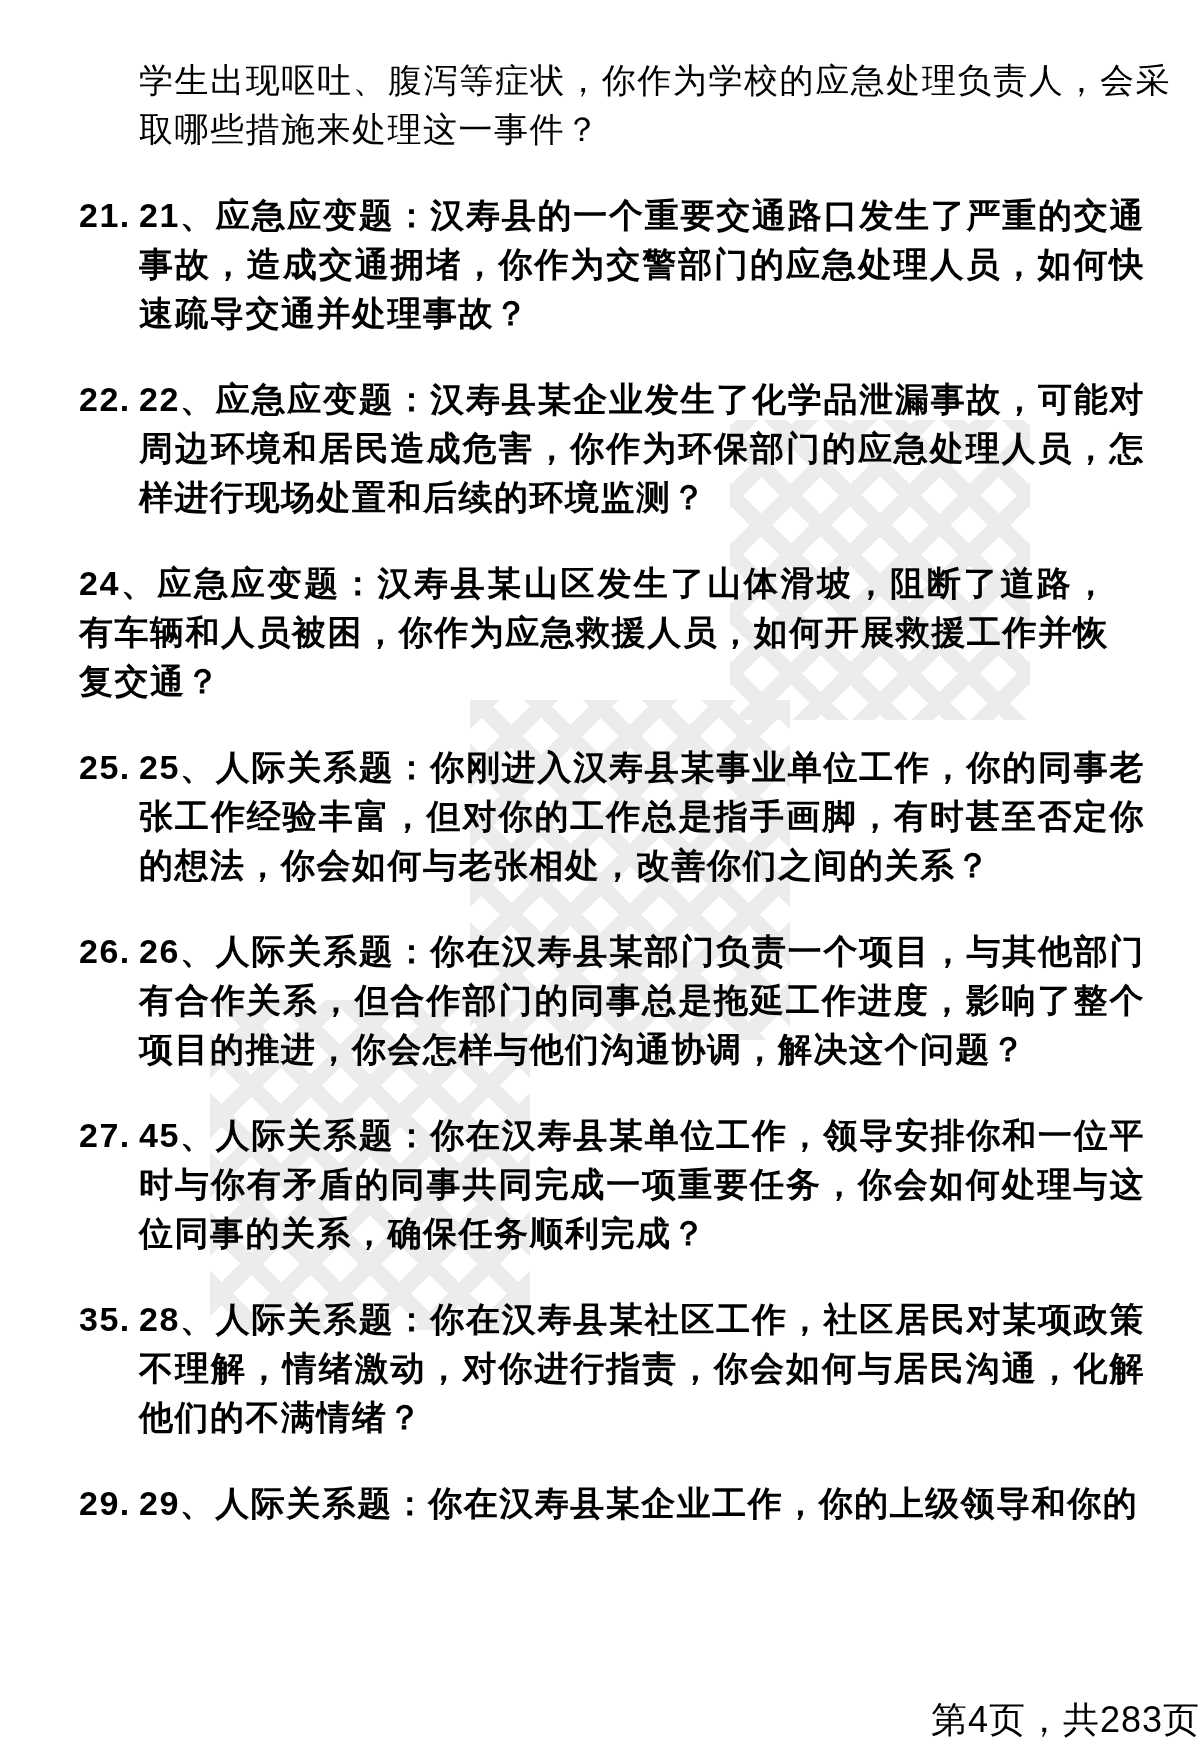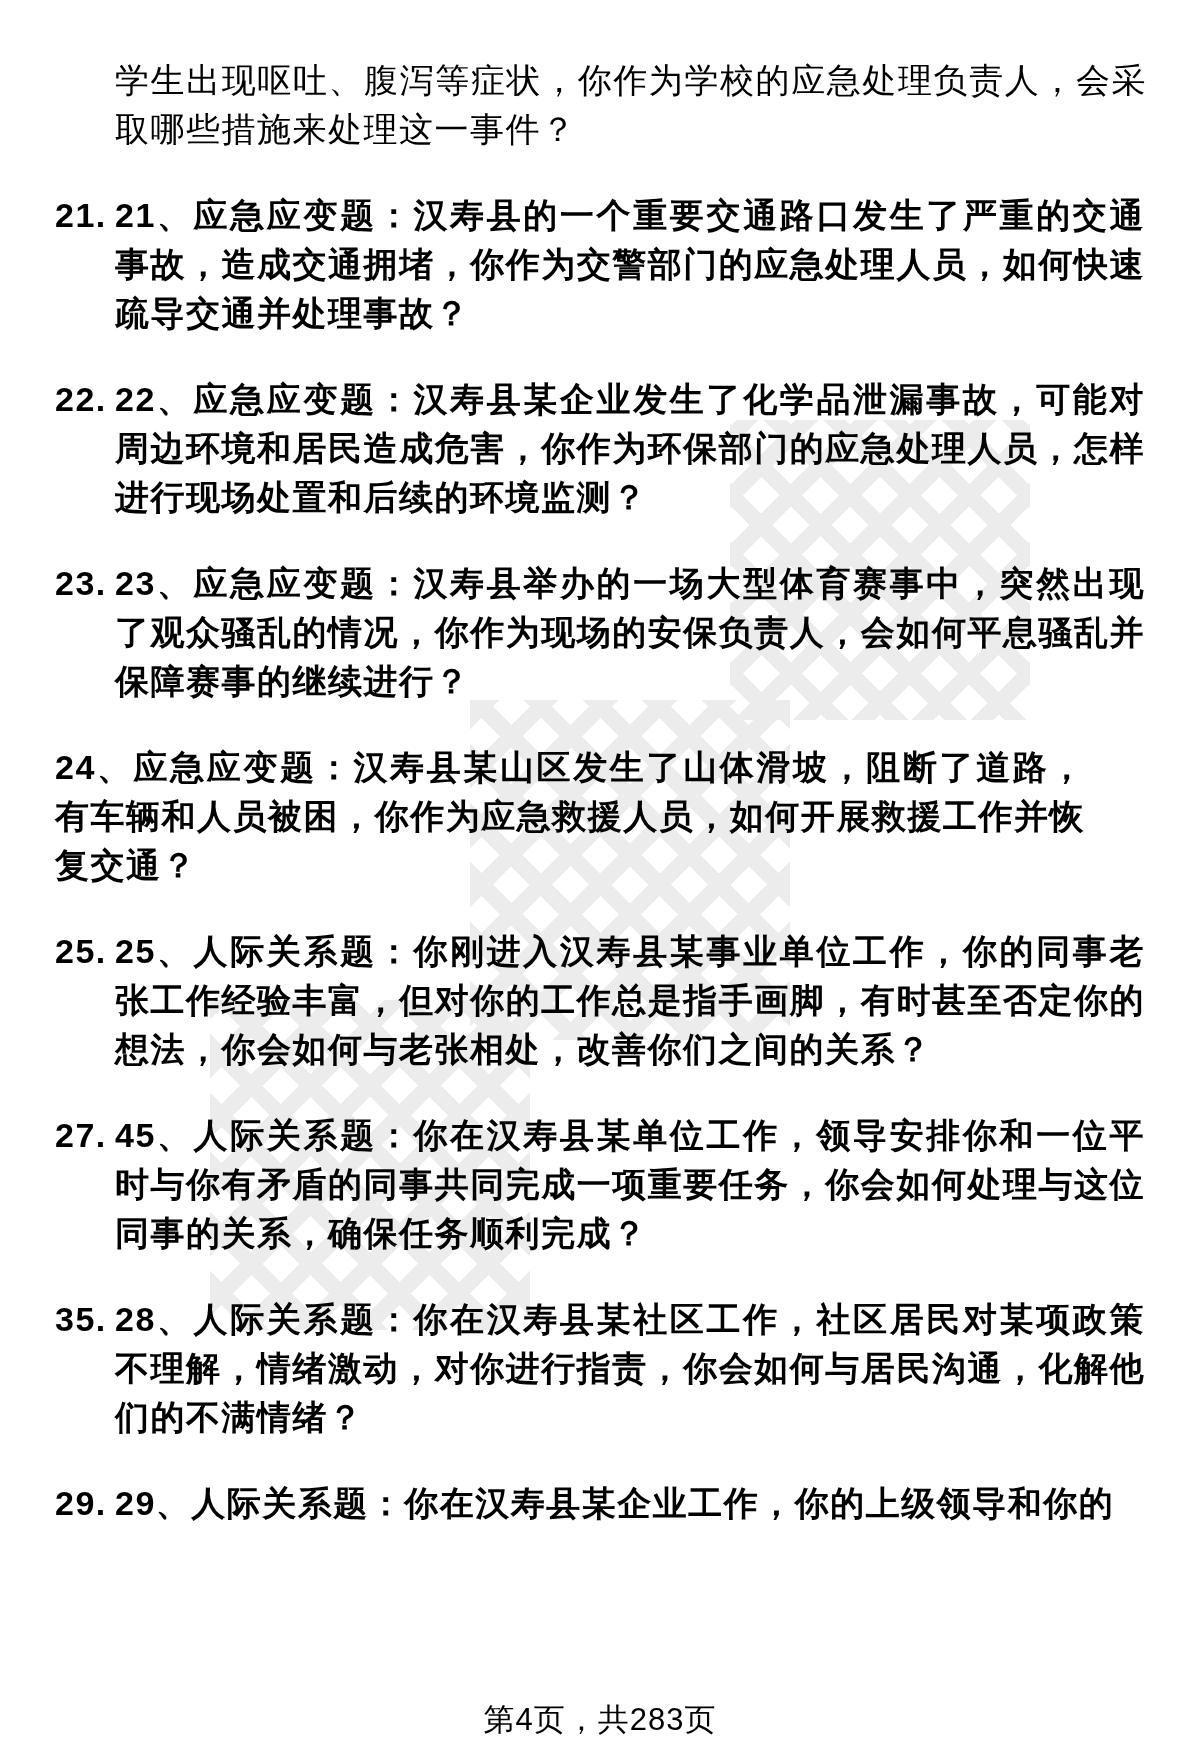--- a/index.html
+++ b/index.html
@@ -38,20 +38,21 @@
   
   .doc {
     position: absolute;
     inset: 0;
     z-index: 1;
     padding: 56px 55px 0 55px;
     box-sizing: border-box;
     font-size: 34px;
     line-height: 49px;
     letter-spacing: 1.5px;
+    margin-left: 24px;
   }
   .partial-para {
     margin: 0 0 37px 60px;
     width: 1032px;
     text-align: justify;
   }
   .q-item {
     display: flex;
     margin-bottom: 37px;
     font-weight: bold;
@@ -64,22 +65,22 @@
     width: 1030px;
     text-align: justify;
   }
 
   .footer {
     position: absolute;
     left: 0;
     right: 0;
     top: 1700px;
     z-index: 1;
-    text-align: center;
-    font-size: 31px;
+    text-align: right;
+    font-size: 36px;
     line-height: 40px;
     letter-spacing: 1px;
   }
 </style>
 </head>
 <body>
 
 <div class="watermark">
   <div class="wm-tile t1"></div>
   <div class="wm-tile t2"></div>
@@ -93,34 +94,34 @@
   <div class="q-item">
     <div class="q-num">21.</div>
     <div class="q-text">21、应急应变题：汉寿县的一个重要交通路口发生了严重的交通事故，造成交通拥堵，你作为交警部门的应急处理人员，如何快速疏导交通并处理事故？</div>
   </div>
 
   <div class="q-item">
     <div class="q-num">22.</div>
     <div class="q-text">22、应急应变题：汉寿县某企业发生了化学品泄漏事故，可能对周边环境和居民造成危害，你作为环保部门的应急处理人员，怎样进行现场处置和后续的环境监测？</div>
   </div>
 
-  <div class="q-item">
-    <div class="q-num">23.</div>
-    <div class="q-text">23、应急应变题：汉寿县举办的一场大型体育赛事中，突然出现了观众骚乱的情况，你作为现场的安保负责人，会如何平息骚乱并保障赛事的继续进行？</div>
-  </div>
 
   <div class="q-item">
     <div class="q-text">24、应急应变题：汉寿县某山区发生了山体滑坡，阻断了道路，有车辆和人员被困，你作为应急救援人员，如何开展救援工作并恢复交通？</div>
   </div>
 
   <div class="q-item">
     <div class="q-num">25.</div>
     <div class="q-text">25、人际关系题：你刚进入汉寿县某事业单位工作，你的同事老张工作经验丰富，但对你的工作总是指手画脚，有时甚至否定你的想法，你会如何与老张相处，改善你们之间的关系？</div>
   </div>
 
+  <div class="q-item">
+    <div class="q-num">26.</div>
+    <div class="q-text">26、人际关系题：你在汉寿县某部门负责一个项目，与其他部门有合作关系，但合作部门的同事总是拖延工作进度，影响了整个项目的推进，你会怎样与他们沟通协调，解决这个问题？</div>
+  </div>
 
   <div class="q-item">
     <div class="q-num">27.</div>
     <div class="q-text">45、人际关系题：你在汉寿县某单位工作，领导安排你和一位平时与你有矛盾的同事共同完成一项重要任务，你会如何处理与这位同事的关系，确保任务顺利完成？</div>
   </div>
 
   <div class="q-item">
     <div class="q-num">35.</div>
     <div class="q-text">28、人际关系题：你在汉寿县某社区工作，社区居民对某项政策不理解，情绪激动，对你进行指责，你会如何与居民沟通，化解他们的不满情绪？</div>
   </div>

